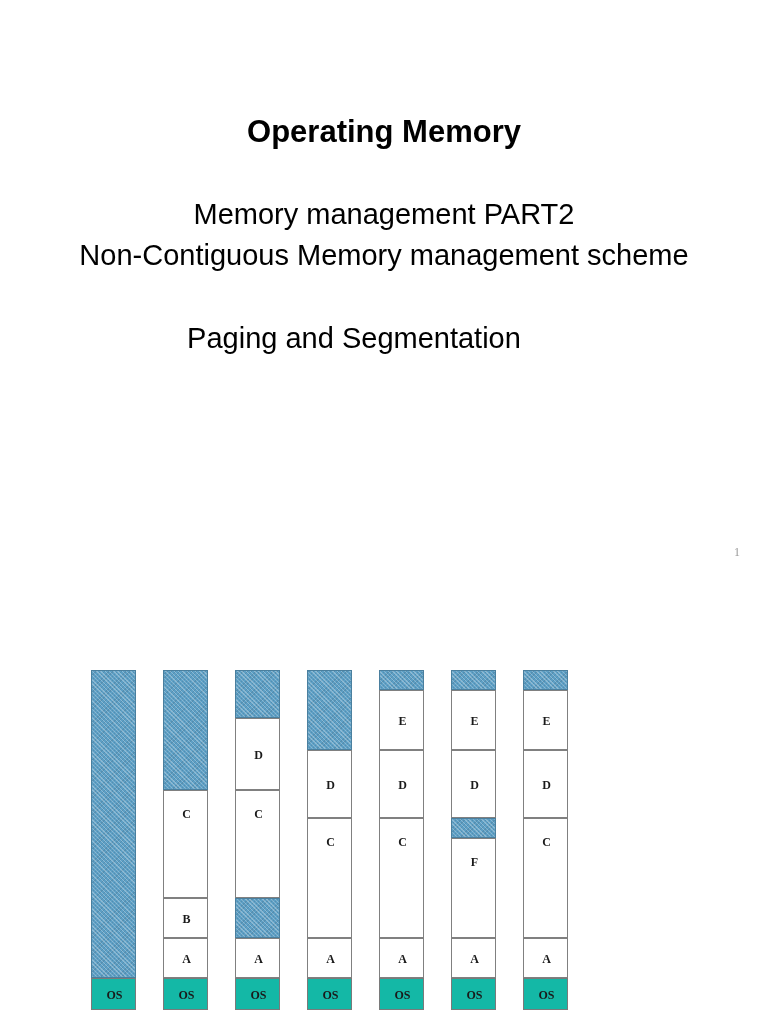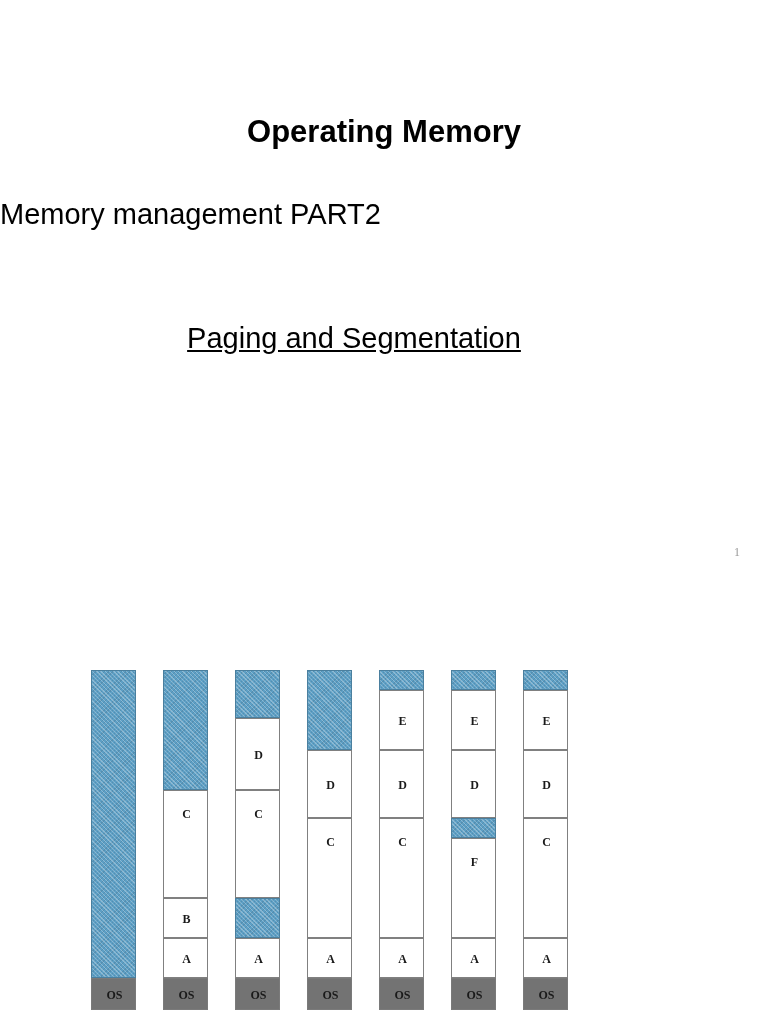--- a/index.html
+++ b/index.html
@@ -29,41 +29,41 @@
     line-height: 40px;
     letter-spacing: 0px;
     color: #000000;
   }
 
   .slide-subtitle {
     position: absolute;
     left: 0;
     top: 194px;
     width: 768px;
+    text-align: center;
     font-size: 29px;
     font-weight: normal;
     line-height: 41px;
     color: #000000;
   }
   .slide-subtitle .sub-line {
     display: block;
     white-space: nowrap;
   }
 
   .slide-subtitle2 {
     position: absolute;
     left: 0;
     top: 318px;
     width: 708px;
     text-align: center;
     font-size: 29px;
     font-weight: normal;
     line-height: 41px;
     color: #000000;
-    text-decoration: underline;
   }
 
   
   .page-number {
     position: absolute;
     left: 725px;
     top: 545px;
     width: 24px;
     text-align: center;
     font-size: 12px;
@@ -115,31 +115,32 @@
         rgba(0,0,0,0.0) 1px,
         rgba(0,0,0,0.0) 3px),
       repeating-linear-gradient(-45deg,
         rgba(0,0,0,0.10) 0px,
         rgba(0,0,0,0.10) 1px,
         rgba(0,0,0,0.0) 1px,
         rgba(0,0,0,0.0) 3px);
     border-color: #4a7f9e;
   }
   .mem-block.os {
-    background: #737373;
+    background: #14b8a6;
     border: 1px solid #7a7a7a;
   }
 </style>
 </head>
 <body>
 
 <div class="slide-title">Operating Memory</div>
 
 <div class="slide-subtitle">
   <span class="sub-line">Memory management PART2</span>
+  <span class="sub-line">Non-Contiguous Memory management scheme</span>
 </div>
 
 <div class="slide-subtitle2">Paging and Segmentation</div>
 
 <div class="page-number">1</div>
 
 <div id="memory-diagram">
     <div class="mem-column" style="left: 91px; top: 0px;">
       <div class="mem-block free" style="top: 670px; height: 308px;"></div>
       <div class="mem-block os" style="top: 978px; height: 32px;">

